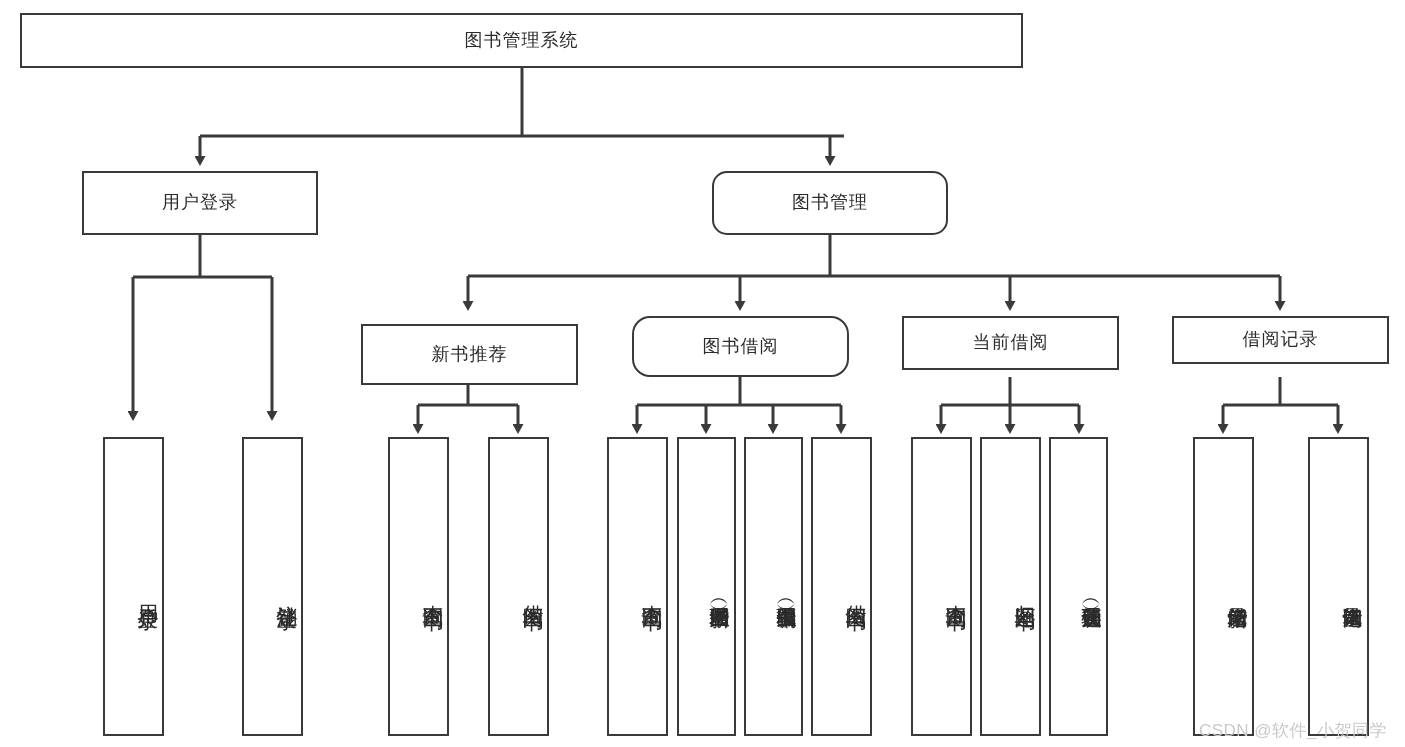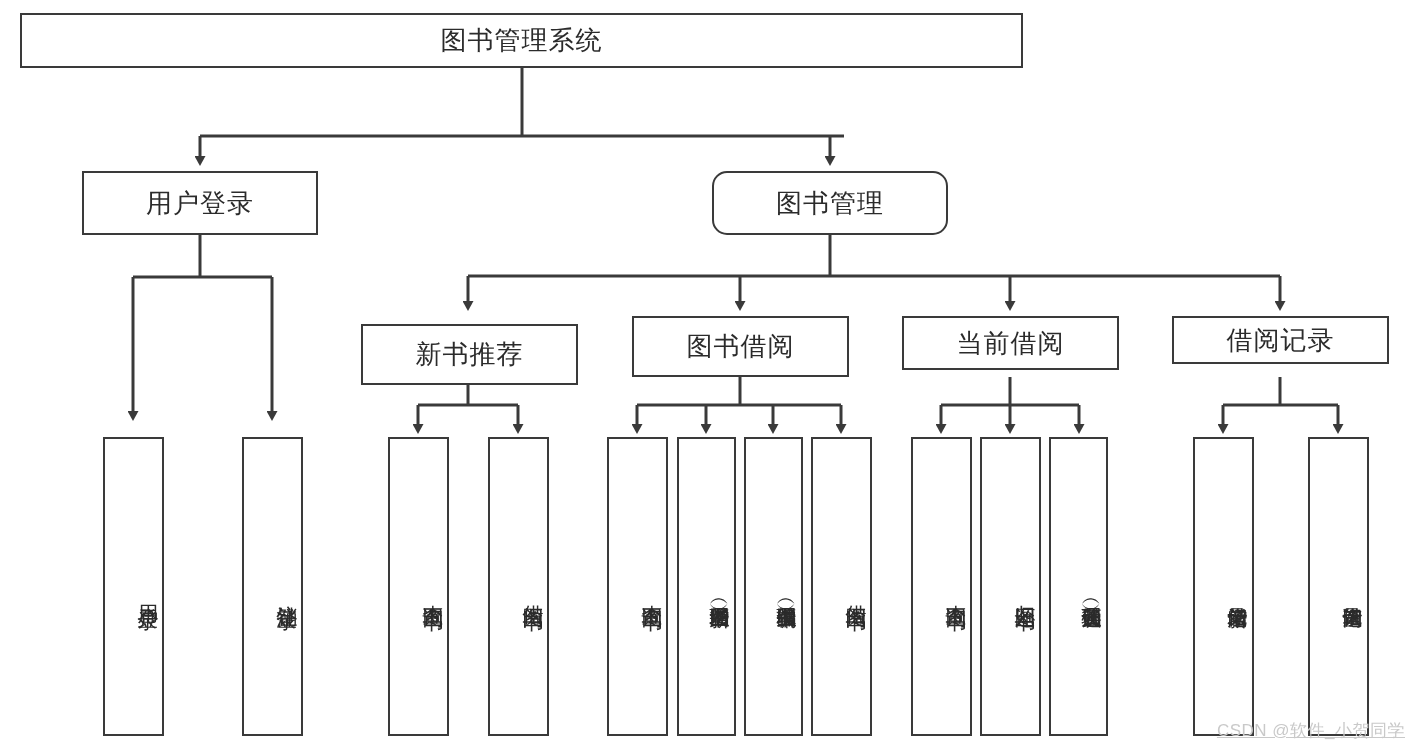--- a/index.html
+++ b/index.html
@@ -28,21 +28,21 @@
     position: absolute;
     box-sizing: border-box;
     border: 2px solid #3a3a3a;
     background: #ffffff;
     display: flex;
     align-items: center;
     justify-content: center;
     color: #2b2b2b;
   }
   .node-h {
-    font-size: 26px;
+    font-size: 18px;
     letter-spacing: 1px;
     line-height: 1.1;
   }
   .node-v {
     font-size: 21px;
     writing-mode: vertical-rl;
     text-orientation: upright;
     letter-spacing: 2px;
     align-items: flex-start;
     padding-top: 10px;
@@ -50,28 +50,27 @@
   }
   .node-v.tight {
     letter-spacing: 0px;
     font-size: 20px;
   }
   .node-label {
     display: block;
   }
   #watermark {
     position: absolute;
-    right: 0;
+    right: 18px;
     bottom: 5px;
     font-size: 17px;
     color: #c9c9c9;
     letter-spacing: 0.5px;
     white-space: nowrap;
     pointer-events: none;
-    text-decoration: underline;
   }
 </style>
 </head>
 <body>
 
 <div id="canvas">
 
   <svg id="diagram-svg" viewBox="0 0 1405 747" xmlns="http://www.w3.org/2000/svg">
     <defs>
       <marker id="arrowhead" markerWidth="10" markerHeight="11" refX="1" refY="5.5" orient="auto" markerUnits="userSpaceOnUse">
@@ -129,21 +128,21 @@
   <div class="node node-h" style="left:82px; top:171px; width:236px; height:64px;">
     <span class="node-label">用户登录</span>
   </div>
   <div class="node node-h" style="left:712px; top:171px; width:236px; height:64px;border-radius:15px;">
     <span class="node-label">图书管理</span>
   </div>
 
   <div class="node node-h" style="left:361px; top:324px; width:217px; height:61px;">
     <span class="node-label">新书推荐</span>
   </div>
-  <div class="node node-h" style="left:632px; top:316px; width:217px; height:61px;">
+  <div class="node node-h" style="left:632px; top:316px; width:217px; height:61px;border-radius:18px;">
     <span class="node-label">图书借阅</span>
   </div>
   <div class="node node-h" style="left:902px; top:316px; width:217px; height:54px;">
     <span class="node-label">当前借阅</span>
   </div>
   <div class="node node-h" style="left:1172px; top:316px; width:217px; height:48px;">
     <span class="node-label">借阅记录</span>
   </div>
 
   <div class="node node-v" style="left:103px; top:437px; width:61px; height:299px;">

